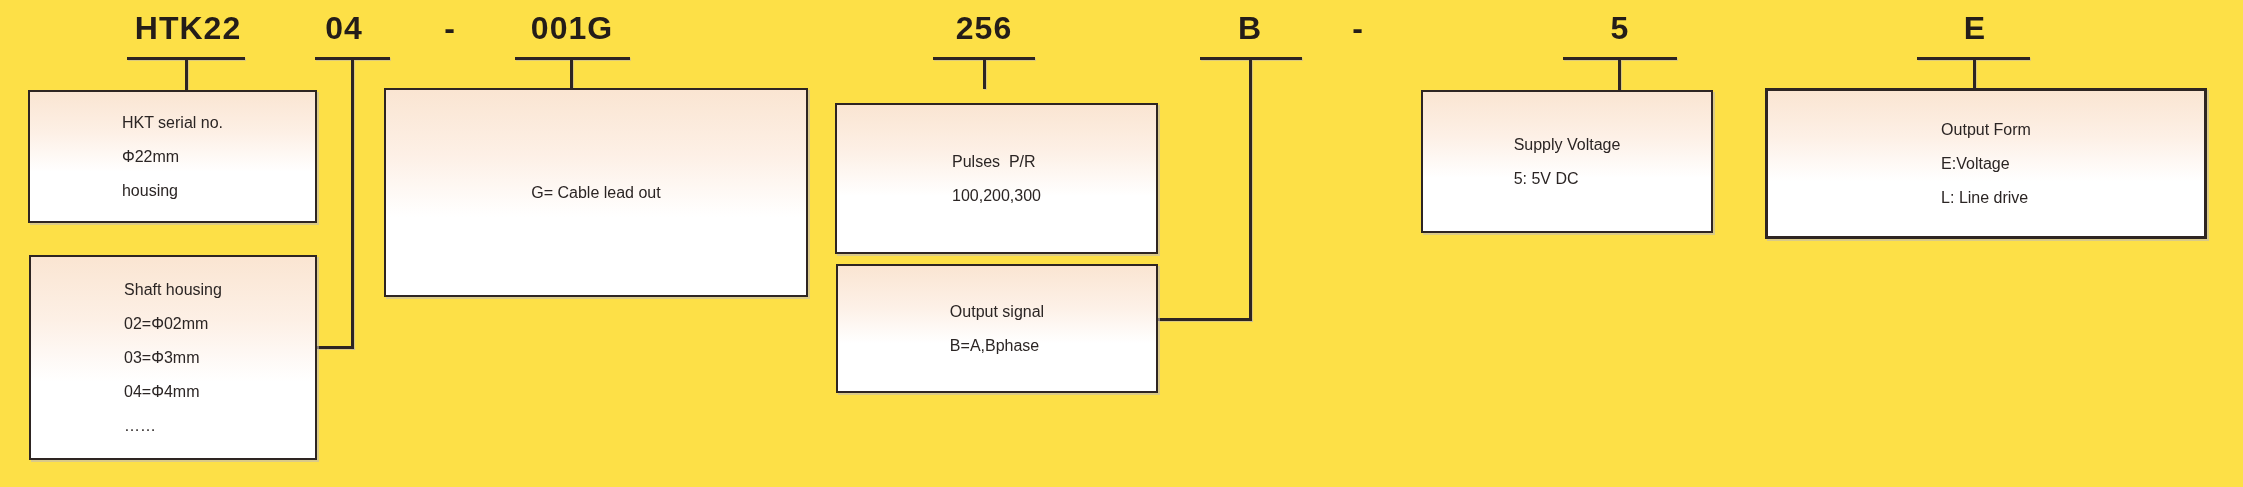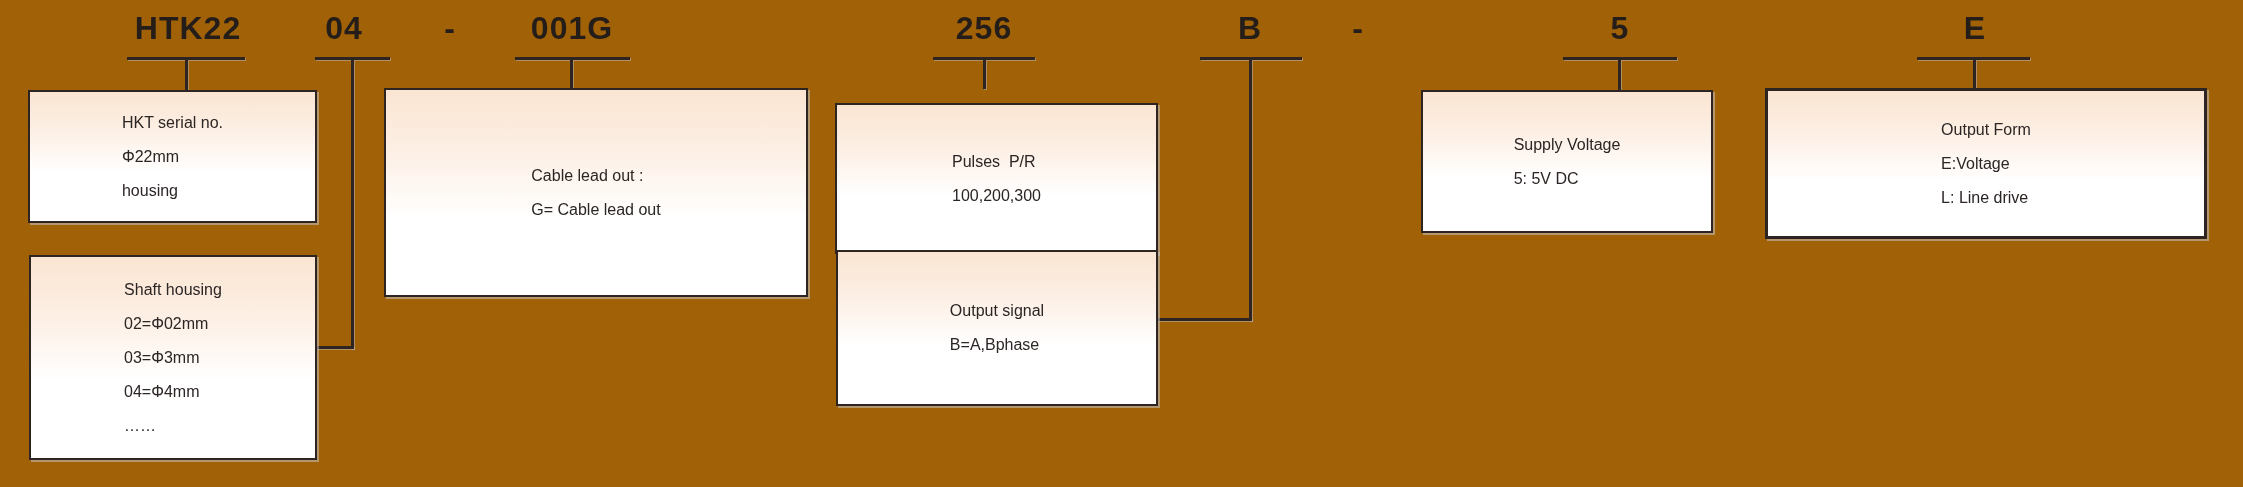--- a/index.html
+++ b/index.html
@@ -4,21 +4,21 @@
 <style>
   html, body {
     margin: 0;
     padding: 0;
     background: #ffffff;
   }
   #stage {
     position: relative;
     width: 2243px;
     height: 487px;
-    background: #a16207;
+    background: #fde047;
     font-family: "Liberation Sans", "DejaVu Sans", sans-serif;
     overflow: hidden;
   }
 
   
   .code-part {
     position: absolute;
     top: 10px;
     transform: translateX(-50%);
     font-size: 32px;
@@ -118,33 +118,32 @@
       <div class="line">Shaft housing</div>
       <div class="line">02=Φ02mm</div>
       <div class="line">03=Φ3mm</div>
       <div class="line">04=Φ4mm</div>
       <div class="line">……</div>
     </div>
   </div>
 
   <div class="callout" id="box-cable-lead-out" style="left:384px; top:88px; width:424px; height:209px">
     <div class="text-block">
-      <div class="line">Cable lead out :</div>
       <div class="line">G= Cable lead out</div>
     </div>
   </div>
 
   <div class="callout" id="box-pulses" style="left:835px; top:103px; width:323px; height:151px">
     <div class="text-block">
       <div class="line">Pulses  P/R</div>
       <div class="line">100,200,300</div>
     </div>
   </div>
 
-  <div class="callout" id="box-output-signal" style="left:836px; top:250px; width:322px; height:156px">
+  <div class="callout" id="box-output-signal" style="left:836px; top:264px; width:322px; height:129px">
     <div class="text-block">
       <div class="line">Output signal</div>
       <div class="line">B=A,Bphase</div>
     </div>
   </div>
 
   <div class="callout" id="box-supply-voltage" style="left:1421px; top:90px; width:292px; height:143px">
     <div class="text-block">
       <div class="line">Supply Voltage</div>
       <div class="line">5: 5V DC</div>

